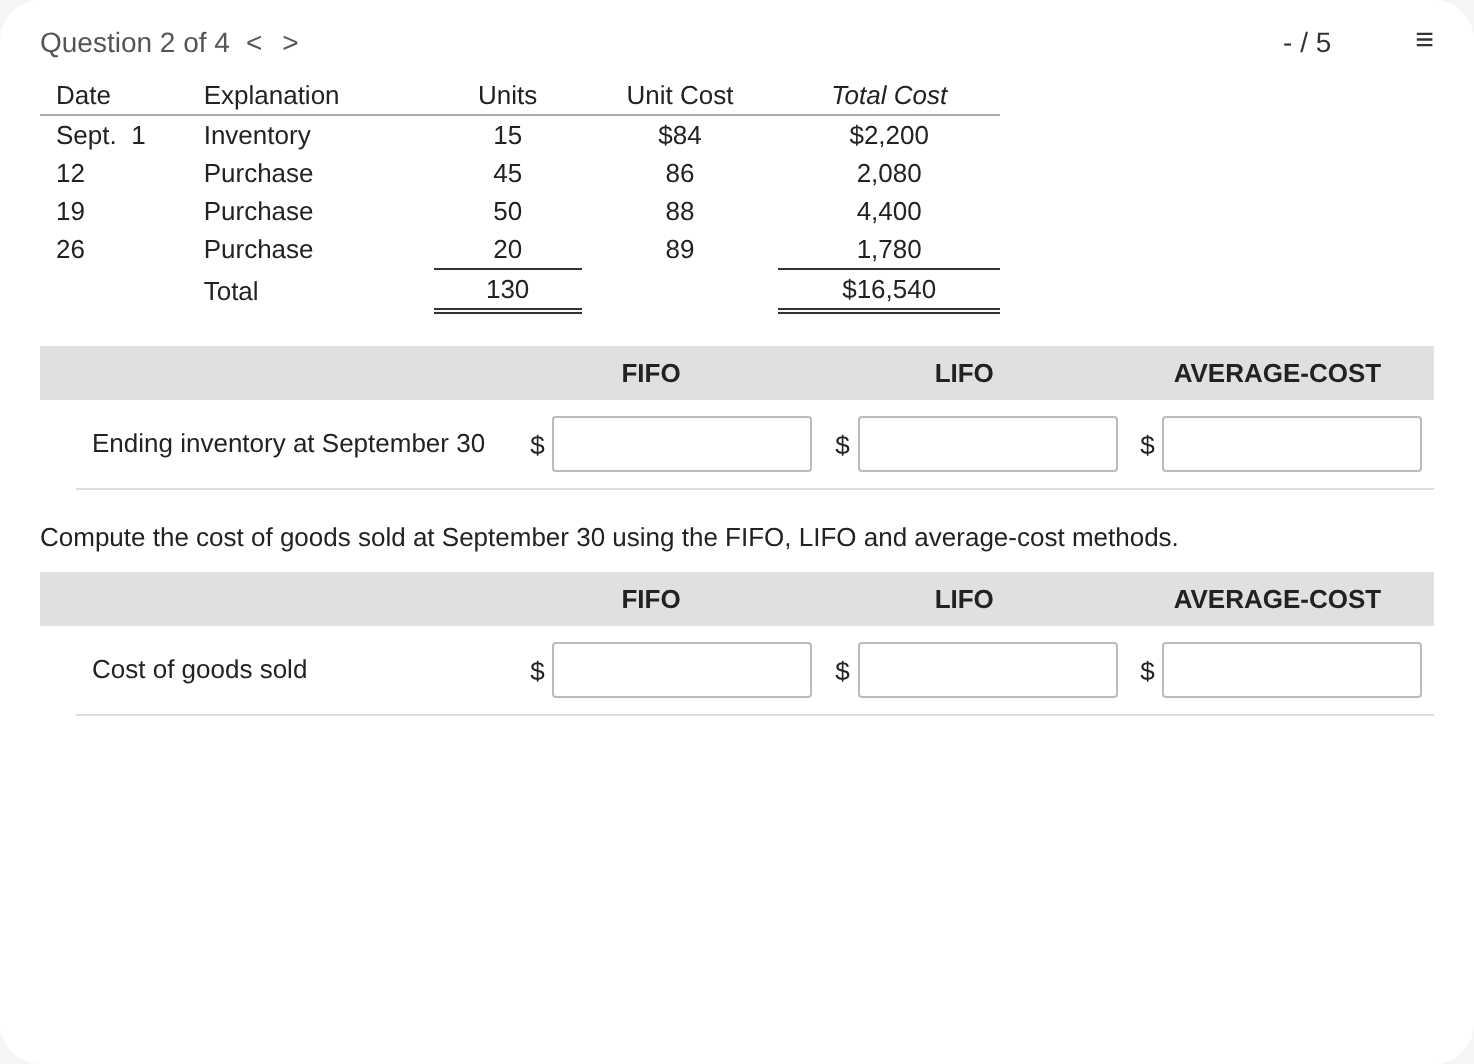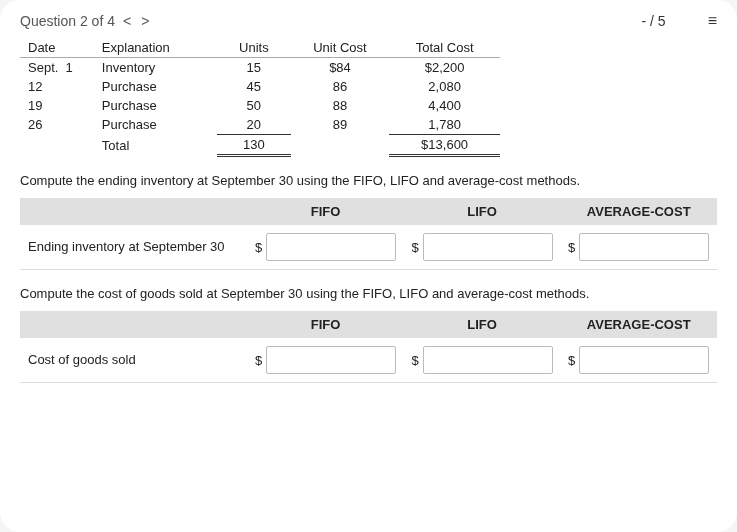--- a/index.html
+++ b/index.html
@@ -88,20 +88,21 @@
       font-weight: bold;
       font-size: 13px;
       color: #222;
     }
     .answer-header-cell.first { flex: 1.4; text-align: left; padding-left: 8px; }
     .answer-data-row {
       display: flex;
       align-items: center;
       padding: 8px 0;
       border-bottom: 1px solid #ddd;
+      margin-left: 18px;
     }
     .answer-label {
       flex: 1.4;
       font-size: 13px;
       padding-left: 8px;
       line-height: 1.3;
     }
     .answer-input-group {
       flex: 1;
       display: flex;
@@ -120,21 +121,21 @@
       border-radius: 2px;
       padding: 2px 6px;
       font-size: 13px;
       background: #fff;
     }
     
     .date-col { width: 60px; }
     .explanation-col { width: 100px; text-align: left !important; }
     .units-col { width: 60px; }
     .unit-cost-col { width: 80px; }
-    .total-cost-col { width: 90px; }
+    .total-cost-col { width: 90px; font-style: italic; }
     .arrow-btn {
       background: none;
       border: none;
       cursor: pointer;
       font-size: 14px;
       color: #555;
       padding: 0 2px;
     }
   </style>
 </head>
@@ -195,27 +196,26 @@
         <td class="single-underline">20</td>
         <td>89</td>
         <td class="single-underline">1,780</td>
       </tr>
 
       <tr>
         <td class="left"></td>
         <td class="left">Total</td>
         <td class="double-underline">130</td>
         <td></td>
-        <td class="double-underline">$13,600</td>
+        <td class="double-underline">$16,540</td>
       </tr>
     </tbody>
   </table>
 
   <div class="answer-section">
-    <p class="instruction">Compute the ending inventory at September 30 using the FIFO, LIFO and average-cost methods.</p>
 
     <div class="answer-header-row">
       <div class="answer-header-cell first"></div>
       <div class="answer-header-cell">FIFO</div>
       <div class="answer-header-cell">LIFO</div>
       <div class="answer-header-cell">AVERAGE-COST</div>
     </div>
 
     <div class="answer-data-row">
       <div class="answer-label">Ending inventory at September 30</div>

